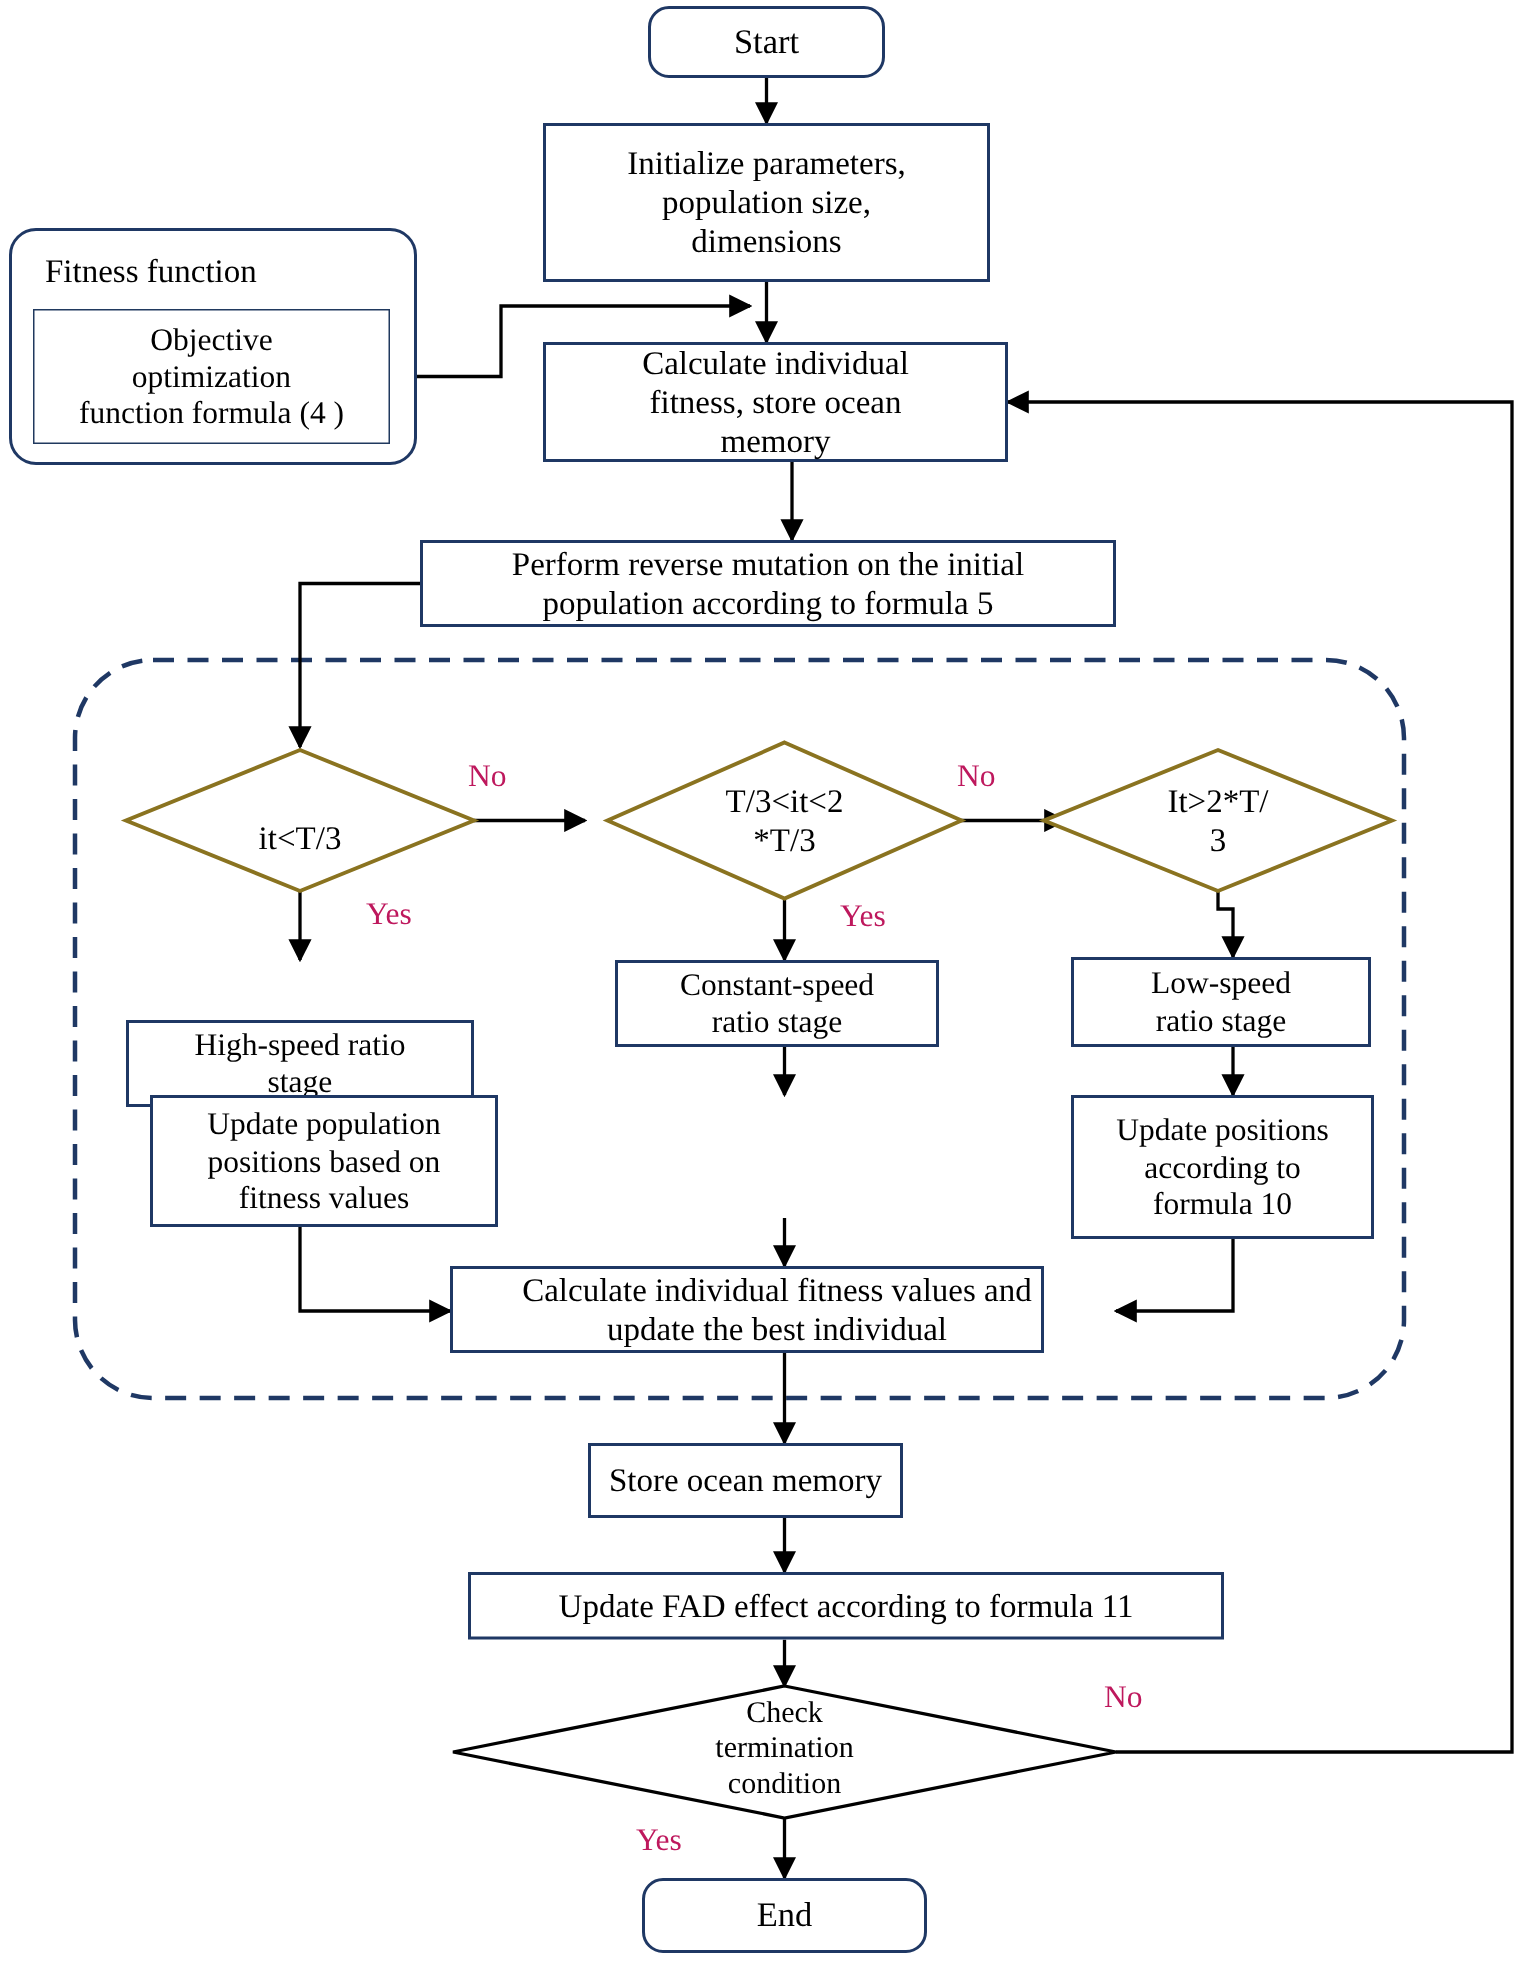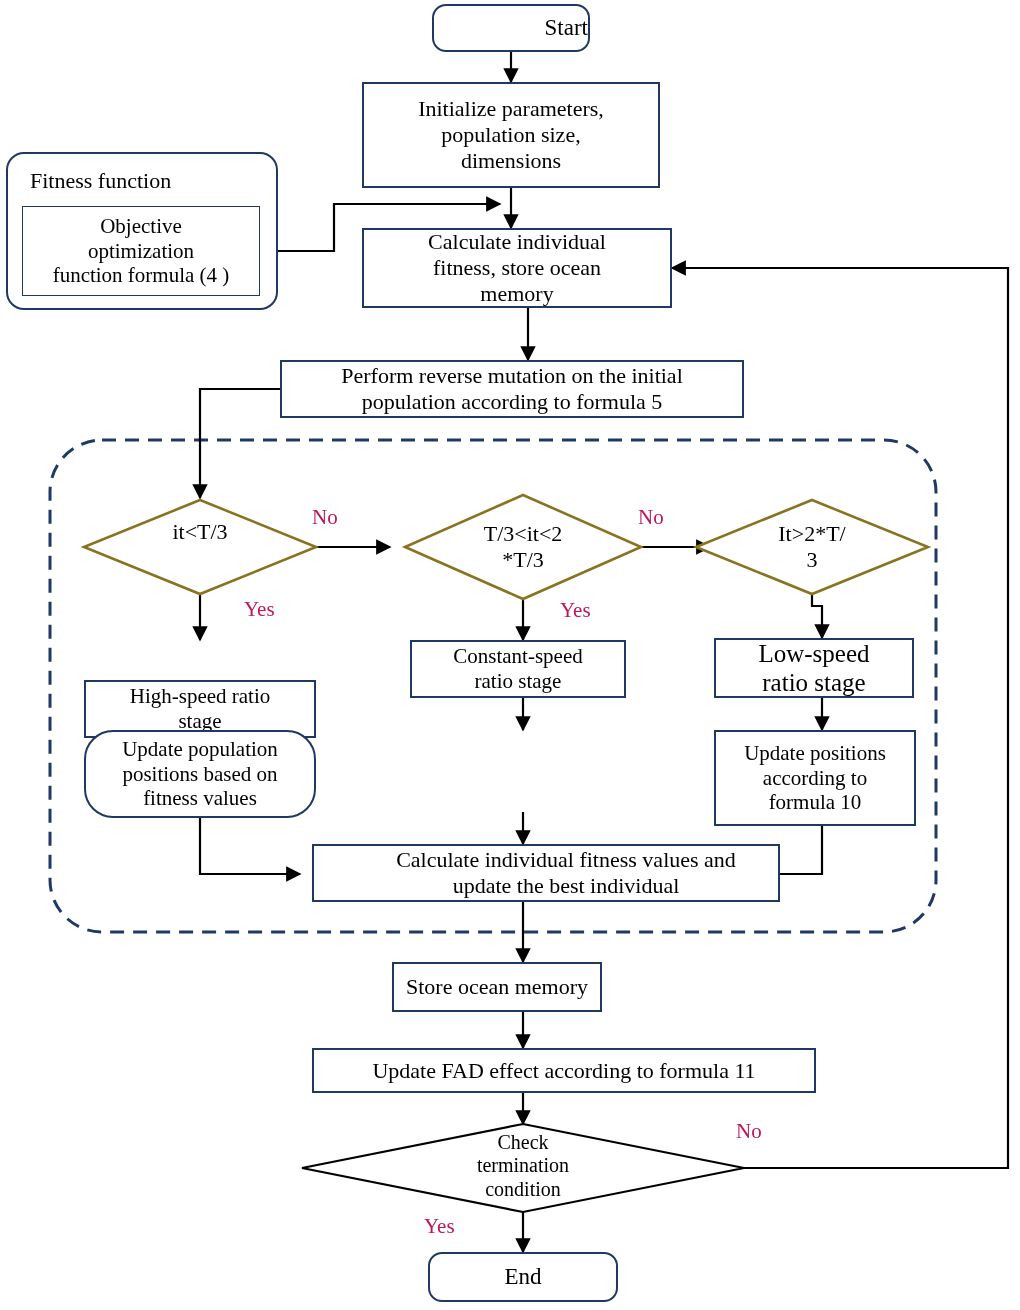--- a/index.html
+++ b/index.html
@@ -130,73 +130,73 @@
 
     <path d="M 744 1168 L 1008 1168 L 1008 268 L 672 268" stroke="#000000" stroke-width="2.2" fill="none" marker-end="url(#arrow)"></path>
 
     <polygon points="200,500 316,547 200,594 84,547" fill="#ffffff" stroke="#8a7320" stroke-width="2.6"></polygon>
     <polygon points="523,495 641,547 523,599 405,547" fill="#ffffff" stroke="#8a7320" stroke-width="2.6"></polygon>
     <polygon points="812,500 928,547 812,594 696,547" fill="#ffffff" stroke="#8a7320" stroke-width="2.6"></polygon>
 
     <polygon points="523,1124 744,1168 523,1212 302,1168" fill="#ffffff" stroke="#000000" stroke-width="2.2"></polygon>
   </svg>
 
-  <div class="node round" style="left:432px; top:4px; width:158px; height:48px; font-size:23px;justify-content:flex-end;">
+  <div class="node round" style="left:432px; top:4px; width:158px; height:48px; font-size:23px;">
     <span>Start</span>
   </div>
 
   <div class="node rect" style="left:362px; top:82px; width:298px; height:106px; font-size:22px; white-space:pre-line;">Initialize parameters,
 population size,
 dimensions</div>
 
   <div class="node rect" style="left:362px; top:228px; width:310px; height:80px; font-size:22px; white-space:pre-line;">Calculate individual
 fitness, store ocean
 memory</div>
 
   <div class="fitness-group" style="left:6px; top:152px; width:272px; height:158px;"></div>
   <div class="fitness-title" style="left:30px; top:168px; font-size:22px;">Fitness function</div>
   <div class="node rect-thin" style="left:22px; top:206px; width:238px; height:90px; font-size:21px; white-space:pre-line;">Objective
 optimization
 function formula (4 )</div>
 
   <div class="node rect" style="left:280px; top:360px; width:464px; height:58px; font-size:22px; white-space:pre-line;">Perform reverse mutation on the initial
 population according to formula 5</div>
 
-  <div class="dtext" style="left:124px; top:512px; width:152px; height:40px; font-size:22px; white-space:pre-line;">it&lt;T/3</div>
+  <div class="dtext" style="left:124px; top:539px; width:152px; height:40px; font-size:22px; white-space:pre-line;">it&lt;T/3</div>
   <div class="dtext" style="left:448px; top:513px; width:150px; height:68px; font-size:22px; white-space:pre-line;">T/3&lt;it&lt;2
 *T/3</div>
   <div class="dtext" style="left:742px; top:513px; width:140px; height:68px; font-size:22px; white-space:pre-line;">It&gt;2*T/
 3</div>
 
   <div class="label" style="left:312px; top:505px; font-size:21px;">No</div>
   <div class="label" style="left:638px; top:505px; font-size:21px;">No</div>
   <div class="label" style="left:244px; top:597px; font-size:21px;">Yes</div>
   <div class="label" style="left:560px; top:598px; font-size:21px;">Yes</div>
   <div class="label" style="left:736px; top:1119px; font-size:21px;">No</div>
   <div class="label" style="left:424px; top:1214px; font-size:21px;">Yes</div>
 
   <div class="node rect" style="left:84px; top:640px; width:232px; height:58px; font-size:21px; white-space:pre-line;margin-top:40px;">High-speed ratio
 stage</div>
 
   <div class="node rect" style="left:410px; top:640px; width:216px; height:58px; font-size:21px; white-space:pre-line;">Constant-speed
 ratio stage</div>
 
-  <div class="node rect" style="left:714px; top:638px; width:200px; height:60px; font-size:25px; white-space:pre-line;">Low-speed
+  <div class="node rect" style="left:714px; top:638px; width:200px; height:60px; font-size:21px; white-space:pre-line;">Low-speed
 ratio stage</div>
 
-  <div class="node rect" style="left:84px; top:730px; width:232px; height:88px; font-size:21px; white-space:pre-line;border-radius:29px;">Update population
+  <div class="node rect" style="left:100px; top:730px; width:232px; height:88px; font-size:21px; white-space:pre-line;">Update population
 positions based on
 fitness values</div>
 
 
   <div class="node rect" style="left:714px; top:730px; width:202px; height:96px; font-size:21px; white-space:pre-line;">Update positions
 according to
 formula 10</div>
 
-  <div class="node rect" style="left:312px; top:844px; width:468px; height:58px; font-size:22px; white-space:pre-line;padding-left:40px;">Calculate individual fitness values and
+  <div class="node rect" style="left:300px; top:844px; width:396px; height:58px; font-size:22px; white-space:pre-line;padding-left:40px;">Calculate individual fitness values and
 update the best individual</div>
 
   <div class="node rect" style="left:392px; top:962px; width:210px; height:50px; font-size:22px;">Store ocean memory</div>
 
   <div class="node rect" style="left:268px; top:1048px; width:504px; height:45px; font-size:22px;margin-left:44px;">Update FAD effect according to formula 11</div>
 
   <div class="dtext" style="left:428px; top:1123px; width:190px; height:86px; font-size:20px; white-space:pre-line;">Check
 termination
 condition</div>
 

